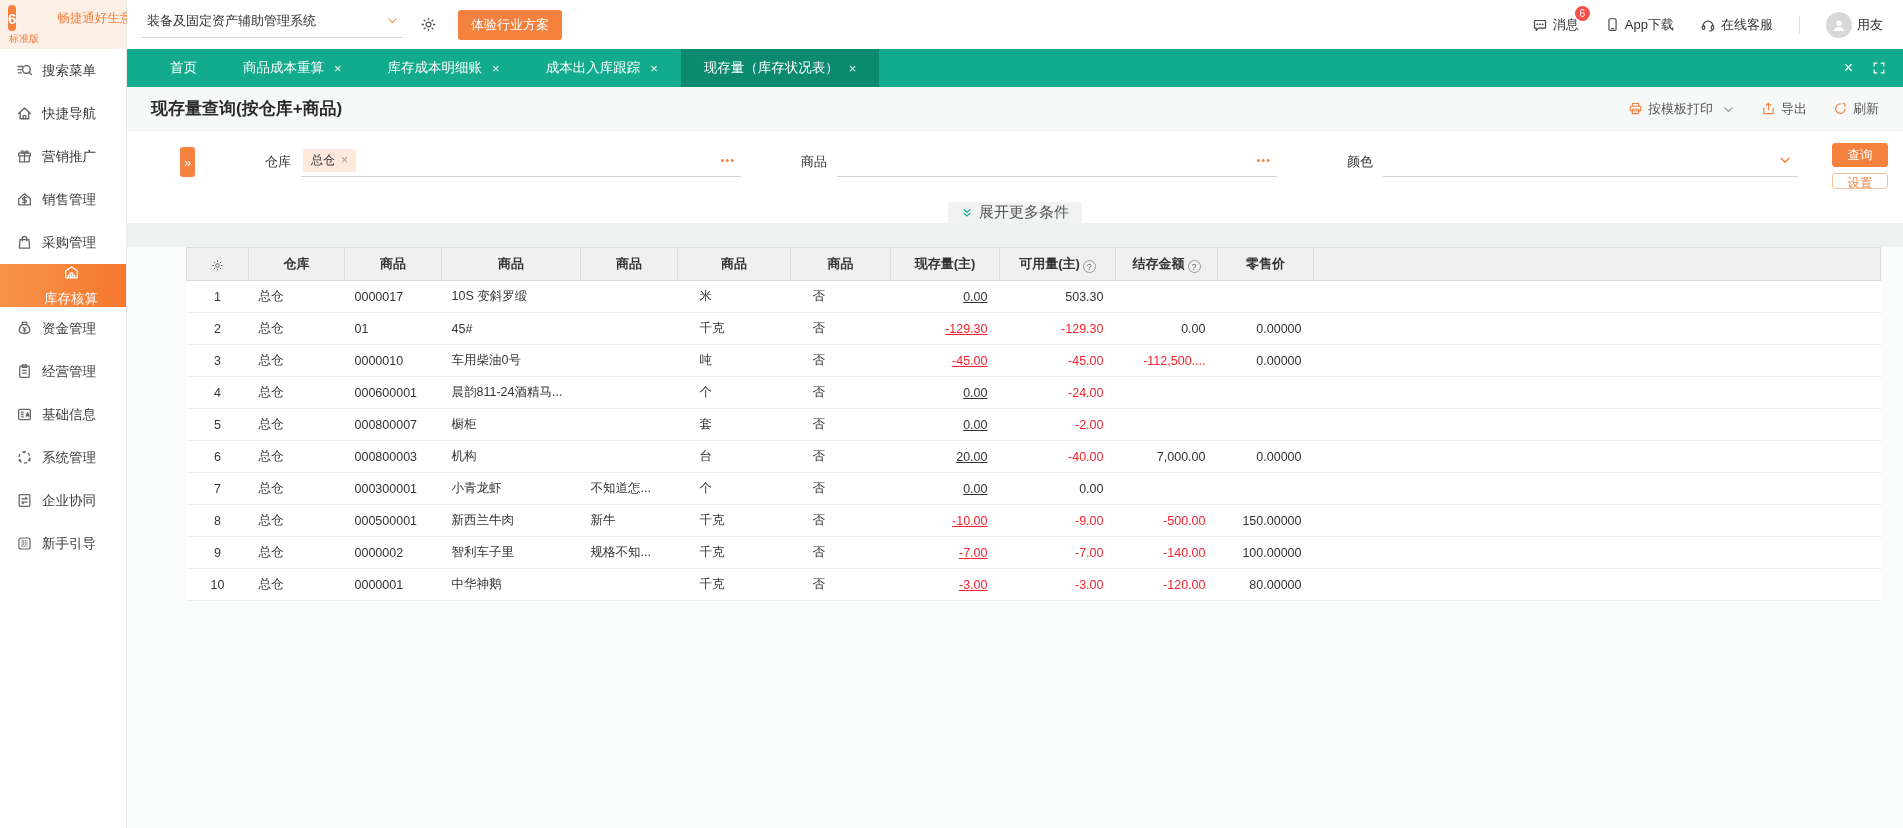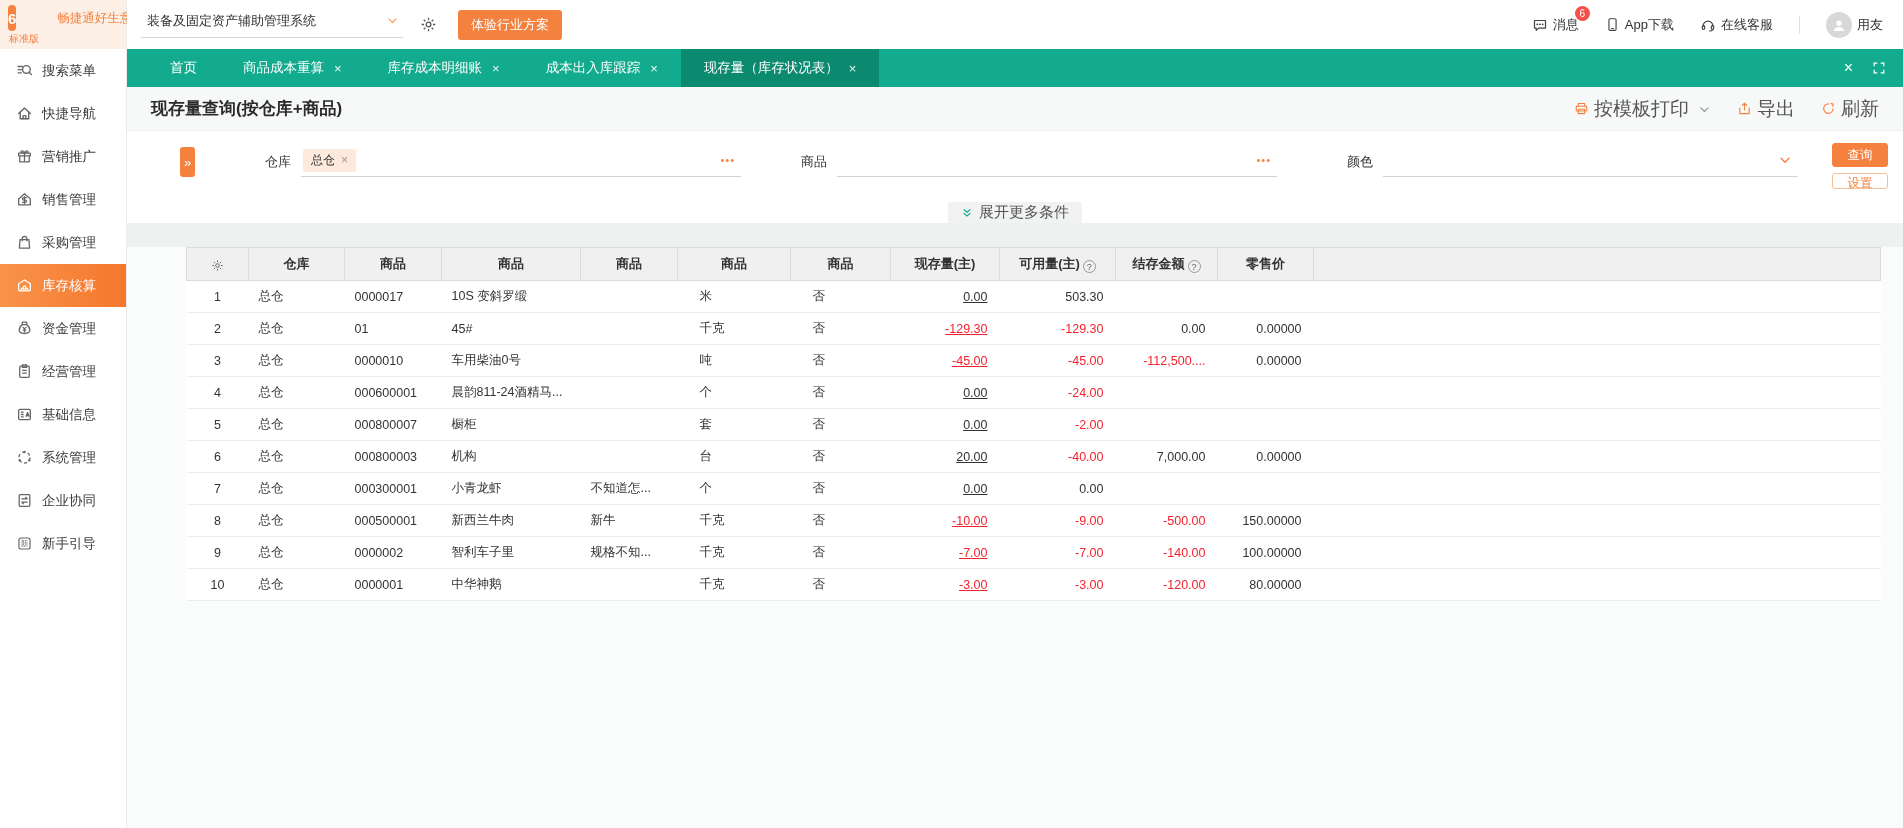--- a/index.html
+++ b/index.html
@@ -15,21 +15,21 @@
   .sidebar { flex:0 0 127px; width:127px; background:#fff; border-right:1px solid #ececec; }
   .logo-block { height:49px; background:#fcefe6; padding:5px 6px 0 8px; }
   .logo-row { display:flex; align-items:center; gap:5px; }
   .logo-icon { width:26px; height:26px; border-radius:7px; background:#f5813e; color:#fff;
     font-weight:bold; font-size:15px; display:flex; align-items:center; justify-content:center; }
   .brand-name { color:#f5813e; font-weight:normal; font-size:12.5px; white-space:nowrap;margin-left:36px; }
   .brand-edition { color:#f5813e; font-size:10px; margin-top:1px; padding-left:1px; }
   .menu-item { height:43px; display:flex; align-items:center; gap:9px; padding-left:16px;
     font-size:13.5px; color:#3c3c3c; cursor:pointer; white-space:nowrap; }
   .menu-item .icon { color:#666; display:flex; }
-  .menu-item.active { background:linear-gradient(90deg,#f9934a,#f5772e); color:#fff; }
+  .menu-item.active { background:linear-gradient(90deg,#f9934a,#f5772e); color:#fff;flex-direction:column; }
   .menu-item.active .icon { color:#fff; }
 
   
   .main { flex:1; display:flex; flex-direction:column; min-width:0; }
 
   .topbar { flex:0 0 49px; height:49px; background:#fff; display:flex; align-items:center;
     padding:0 20px 0 14px; }
   .sys-select { display:flex; align-items:center; justify-content:space-between; width:262px;
     border-bottom:1px solid #d8d8d8; padding:0 4px 7px 6px; font-size:13px; color:#333; cursor:pointer; }
   .sys-select .icon { color:#f5a264; display:flex; }
@@ -53,21 +53,21 @@
     cursor:pointer; white-space:nowrap;text-align:center; }
   .tab.active { background:#0c8a70; }
   .tab-close { font-size:13px; opacity:.92; cursor:pointer; }
   .tab-actions { margin-left:auto; display:flex; align-items:center; gap:19px; padding-right:17px; }
   .tab-actions .tx { font-size:16px; cursor:pointer; line-height:1; }
   .tab-actions .icon { display:flex; cursor:pointer; }
 
   .titlebar { flex:0 0 44px; height:44px; background:#f7f8f8; border-bottom:1px solid #efefef;
     display:flex; align-items:center; padding:0 24px; }
   .page-title { font-size:17px; font-weight:600; color:#2b2b2b; margin:0; }
-  .title-actions { margin-left:auto; display:flex; align-items:center; font-size:19px; color:#555; }
+  .title-actions { margin-left:auto; display:flex; align-items:center; font-size:13px; color:#555; }
   .ta-item { display:flex; align-items:center; gap:5px; cursor:pointer; }
   .ta-item .icon { color:#f5813e; display:flex; }
   .ta-chev { color:#999; margin:2px 0 0 9px; display:flex; cursor:pointer; }
   .ta-gap { width:26px; }
 
   
   .filter-panel { flex:0 0 92px; height:92px; background:#fff; position:relative; }
   .filter-row { display:flex; align-items:center; padding-top:16px; }
   .expander { margin-left:53px; width:15px; height:30px; background:#f5813e; border-radius:3px;
     color:#fff; display:flex; align-items:center; justify-content:center; font-size:13px; cursor:pointer; }

